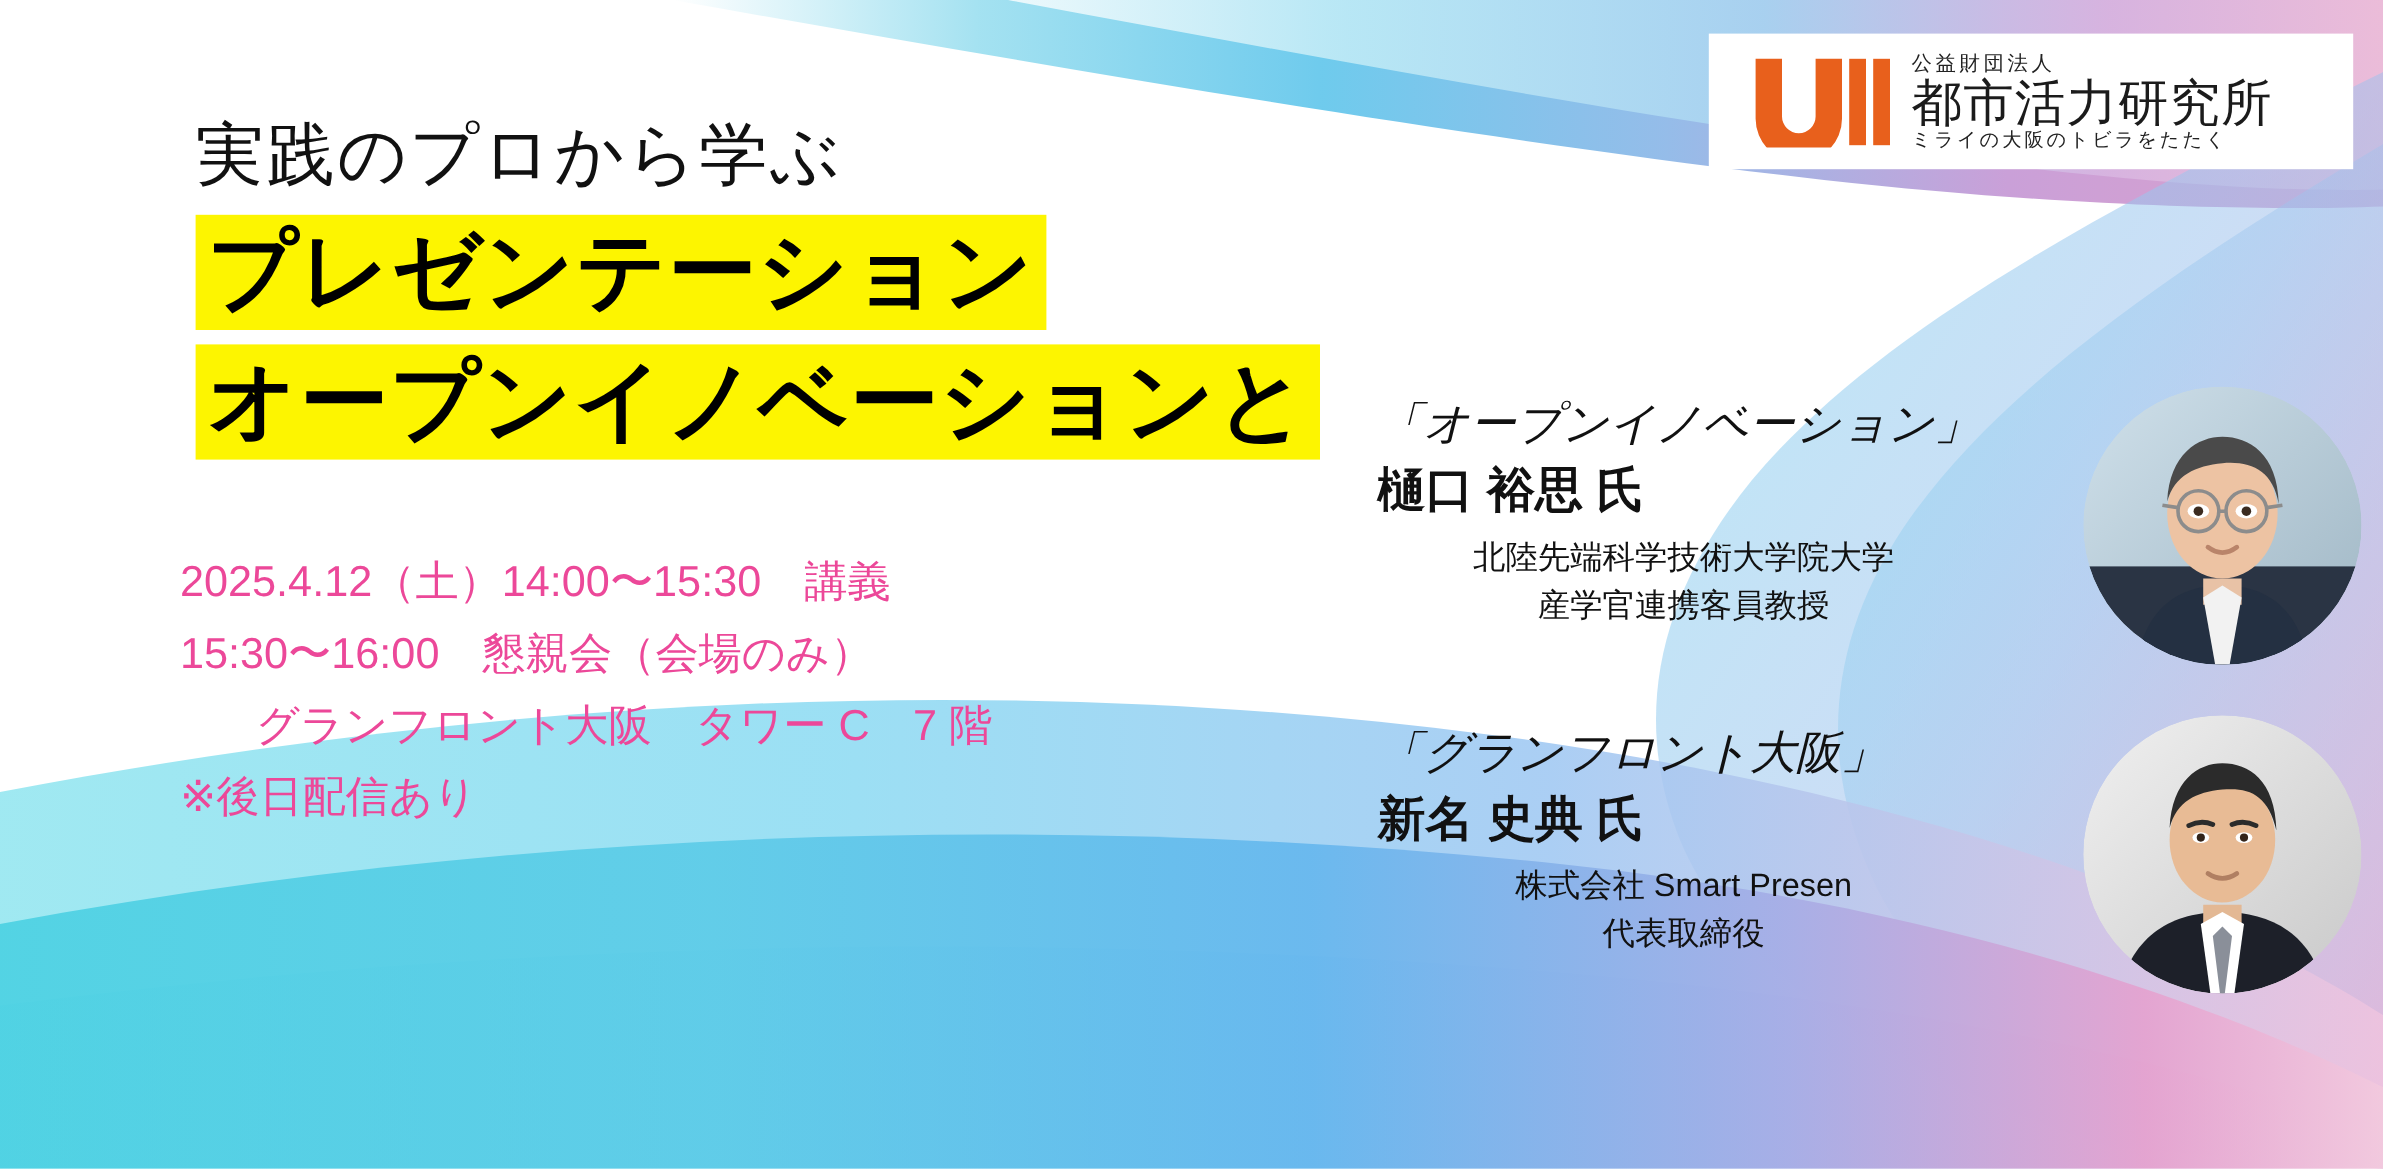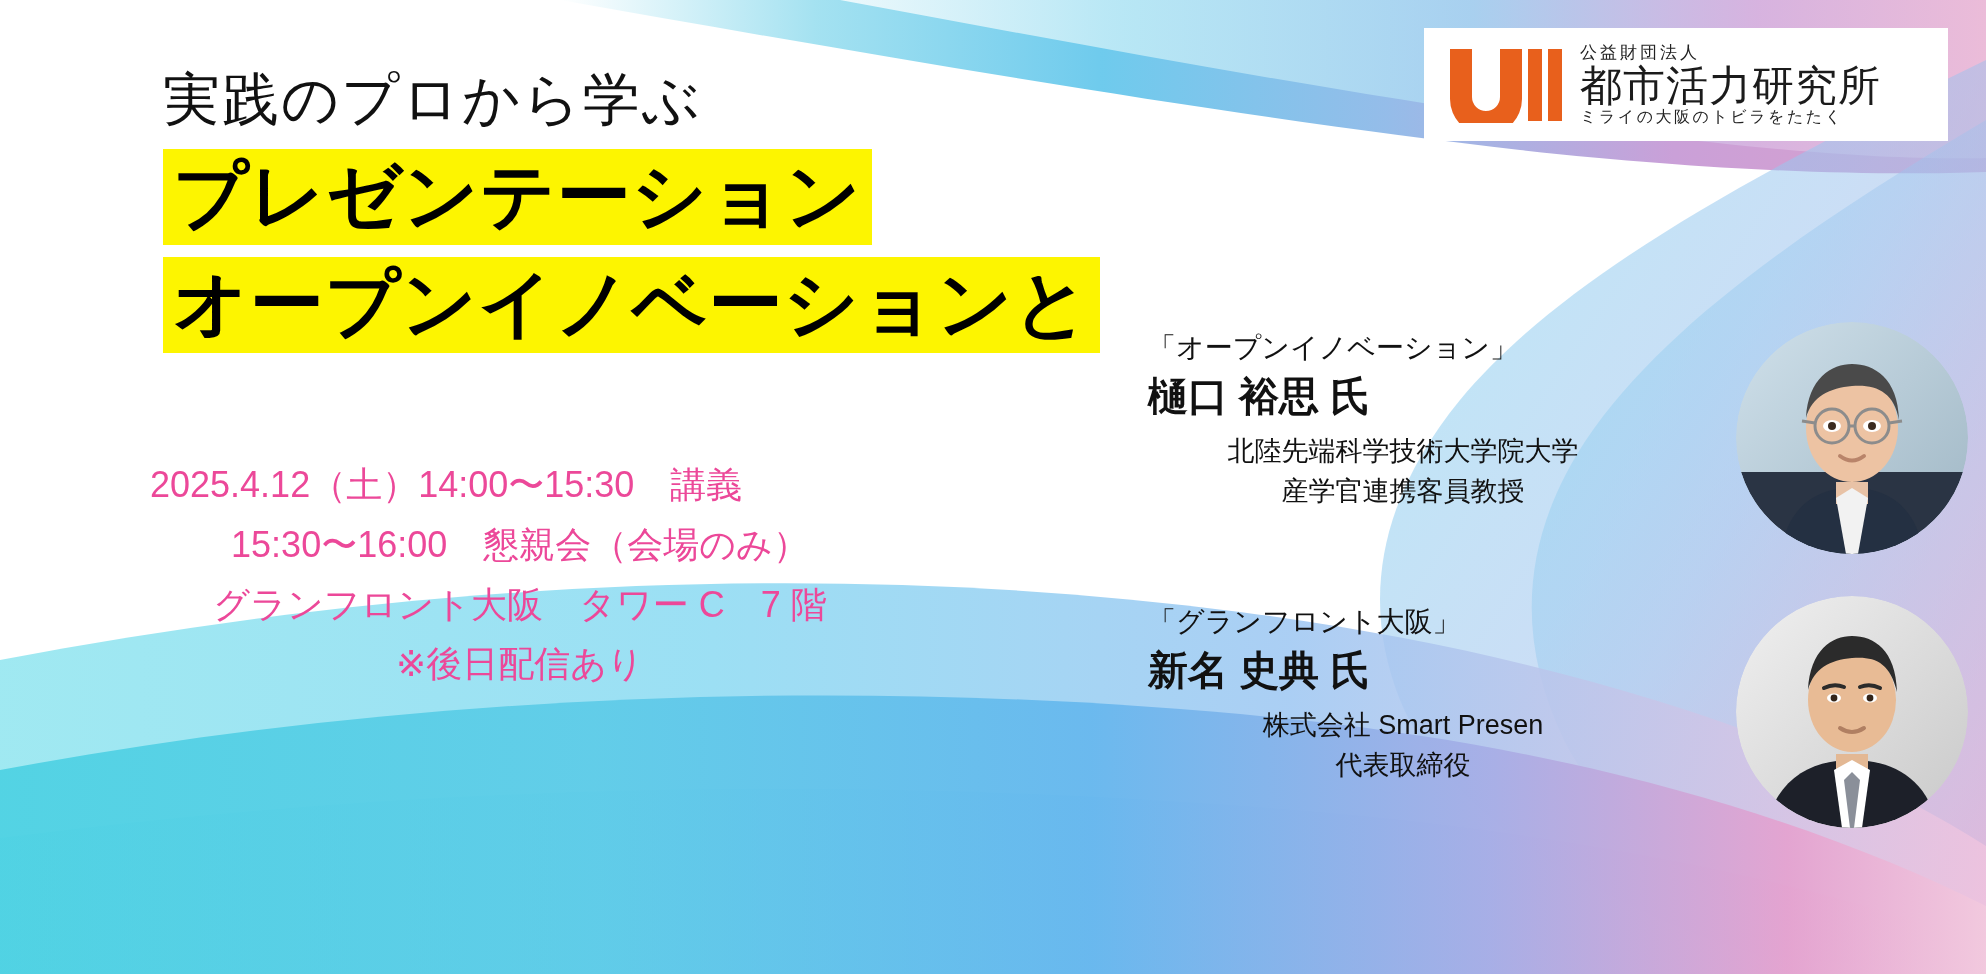--- a/index.html
+++ b/index.html
@@ -31,20 +31,21 @@
   .logo-box {
     position: absolute;
     left: 1424px;
     top: 28px;
     width: 524px;
     height: 113px;
     background: #ffffff;
     display: flex;
     align-items: center;
     z-index: 5;
+    padding-left: 13px;
   }
   .logo-mark {
     width: 120px;
     height: 76px;
     margin-left: 22px;
     margin-right: 14px;
     flex: 0 0 auto;
   }
   .logo-text {
     display: flex;
@@ -69,21 +70,21 @@
     font-size: 16px;
     letter-spacing: 2.5px;
     color: #222222;
     font-family: Liberation Mono, monospace;
   }
 
   
   .title-block {
     position: absolute;
     left: 128px;
-    top: 66px;
+    top: 96px;
     z-index: 4;
     padding-left: 35px;
   }
   .title-lead {
     font-size: 57px;
     font-weight: 400;
     color: #111111;
     letter-spacing: 2px;
     line-height: 1.18;
     margin-bottom: 16px;
@@ -108,21 +109,21 @@
     left: 150px;
     top: 455px;
     width: 740px;
     z-index: 4;
     color: #ec4899;
     font-size: 36px;
     line-height: 1.66;
     white-space: nowrap;
   }
   .d-row { display: block; }
-  .d-right   { text-align: center; }
+  .d-right   { text-align: left; }
   .d-center  { text-align: center; }
   .d-left    { text-align: left; }
 
   
   .speakers {
     position: absolute;
     left: 1148px;
     top: 330px;
     width: 820px;
     z-index: 4;
@@ -133,24 +134,25 @@
   }
   .speaker + .speaker { margin-top: 24px; }
   .sp-text {
     position: absolute;
     left: 0;
     top: 0;
     width: 510px;
     color: #111111;
   }
   .sp-topic {
-    font-size: 28px;
+    font-size: 38px;
     line-height: 1.3;
     margin-bottom: 4px;
     white-space: nowrap;
+    font-style: italic;
   }
   .sp-name {
     font-size: 40px;
     font-weight: 700;
     line-height: 1.3;
     margin-bottom: 10px;
     white-space: nowrap;
   }
   .sp-aff {
     font-size: 27px;

